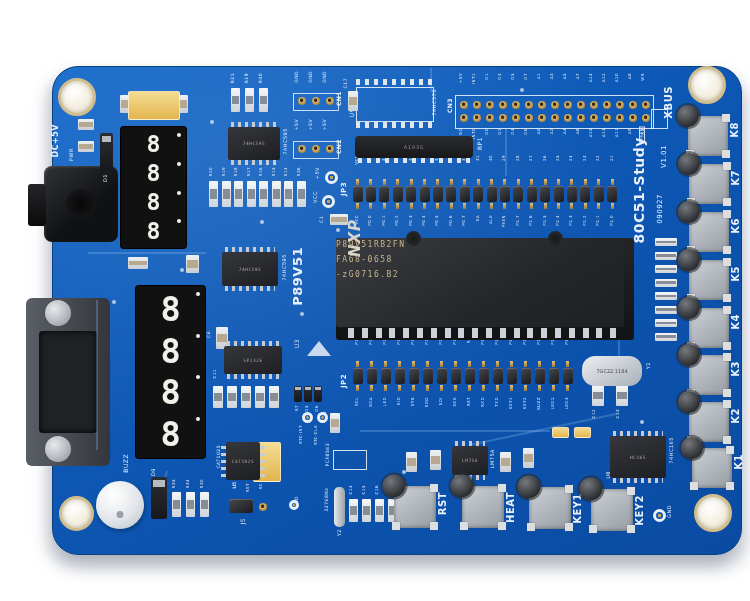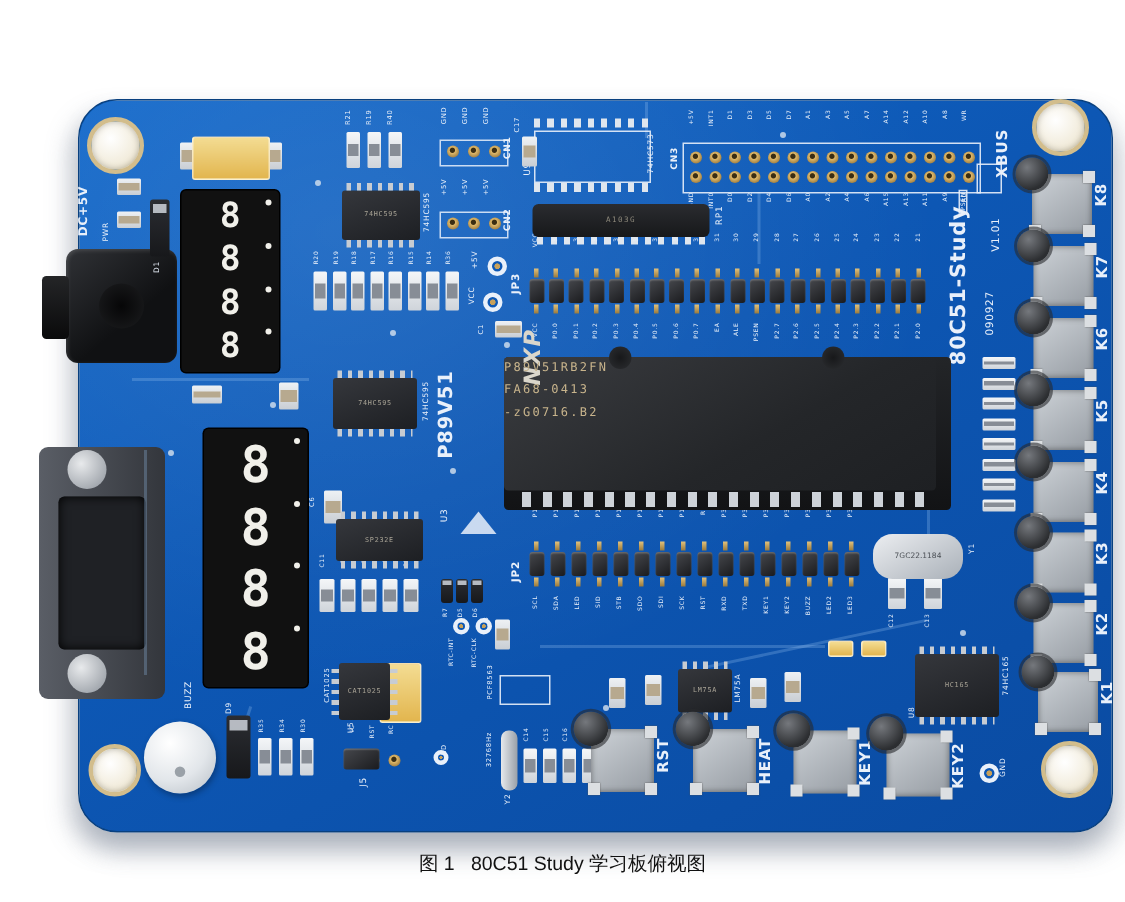--- a/index.html
+++ b/index.html
@@ -614,21 +614,21 @@
       <div class="a chip" style="left: 610px; top: 436px; width: 56px; height: 42px;">HC165</div>
       <div class="a chip chipv" style="left: 226px; top: 442px; width: 34px; height: 38px;">CAT1025</div>
       <div class="a rp1" style="left: 355px; top: 136px; width: 118px; height: 22px;">A103G</div>
       <div class="a mcu" style="left: 336px; top: 238px; width: 298px; height: 102px;">
         <div class="a pins" style="left: 12px; top: 2px; right: 12px;"></div>
         <div class="a pins" style="left: 12px; top: 90px; right: 12px;"></div>
         <div class="a body" style="left: 0px; top: 0px;"></div>
         <div class="a logo" style="left: 0px; top: 0px;">NXP</div>
         <div class="a txt" style="left: 0px; top: 0px;">
           <div>P89V51RB2FN</div>
-          <div>FA68-0413</div>
+          <div>FA68-0658</div>
           <div>-zG0716.B2</div>
         </div>
         <div class="a dim" style="left: 70px; top: 0px;"></div>
         <div class="a dim" style="left: 212px; top: 0px;"></div>
       </div>
       <div class="a seg" style="left: 121px; top: 127px; width: 57px; height: 115px;">
         <div class="dgt" style="font-size: 23.165px;">8<span class="dp"></span></div>
         <div class="dgt" style="font-size: 23.165px;">8<span class="dp"></span></div>
         <div class="dgt" style="font-size: 23.165px;">8<span class="dp"></span></div>
         <div class="dgt" style="font-size: 23.165px;">8<span class="dp"></span></div>
@@ -735,14 +735,13 @@
         <div class="a pad" style="left: -2px; top: -2px;"></div>
         <div class="a pad" style="left: 36px; top: -2px;"></div>
         <div class="a pad" style="left: -2px; top: 36px;"></div>
         <div class="a pad" style="left: 36px; top: 36px;"></div>
         <div class="a bcap" style="left: 0px; top: 0px;"></div>
       </div>
       <div class="a vl" style="left: 635px; top: 495px; font-size: 10px; font-weight: bold;">KEY2</div>
       <div class="a tri" style="left: 307px; top: 341px;"></div>
     </div>
 
-  <div class="caption">图 1   80C51 Study 学习板俯视图</div>
 </div>
 
 </body></html>

